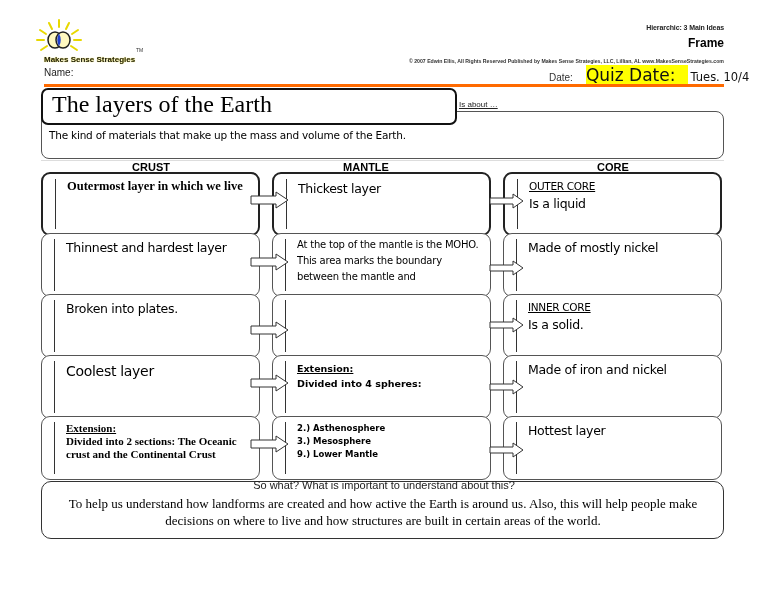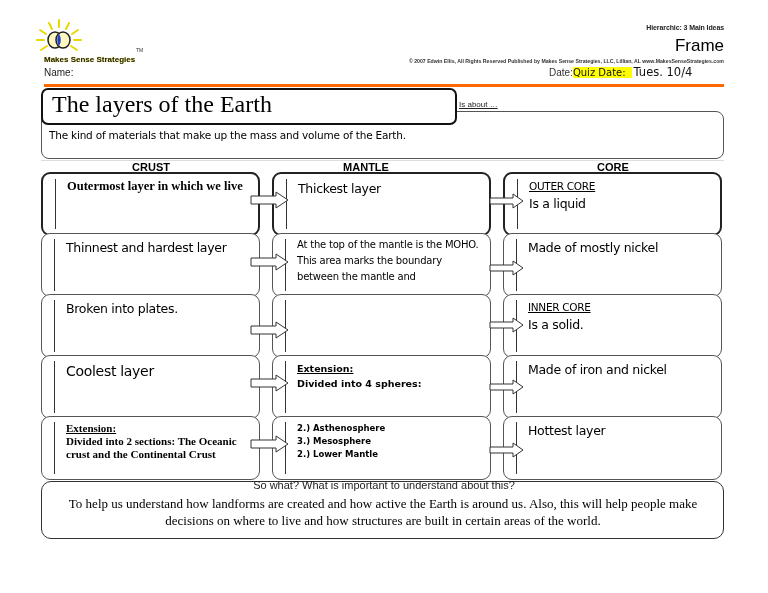--- a/index.html
+++ b/index.html
@@ -3,24 +3,24 @@
 <meta charset="utf-8">
 <style>
   html, body { margin:0; padding:0; background:#ffffff; }
   body { width:768px; height:593px; position:relative; overflow:hidden; font-family:"Liberation Sans", sans-serif; color:#000; }
   .abs { position:absolute; }
   .logo { left:34px; top:18px; width:50px; height:40px; }
   .brand { left:44px; top:55px; font-size:8px; font-weight:bold; color:#1a1a1a; text-shadow:0 0 1px #f0e000; }
   .tm { left:136px; top:47px; font-size:5px; color:#333; }
   .name-label { left:44px; top:67px; font-size:10px; color:#222; }
   .hier { right:44px; top:24px; font-size:7px; font-weight:bold; color:#222; letter-spacing:-0.1px; }
-  .frame-title { right:44px; top:36px; font-size:17px; font-weight:normal; font-family:"Liberation Sans", sans-serif;text-align:right; }
+  .frame-title { right:44px; top:36px; font-size:12px; font-weight:bold; font-family:"Liberation Sans", sans-serif;text-align:right; }
   .copyright { right:44px; top:58px; font-size:5.2px; font-weight:bold; color:#333; white-space:nowrap; }
   .date-line { left:549px; top:65px; font-size:10px; color:#333; white-space:nowrap; }
-  .date-line .hl { background:#ffff00; font-family:"DejaVu Sans", sans-serif; font-size:10px; color:#111; padding-right:6px; }
+  .date-line .hl { background:#ffff00; font-family:"DejaVu Sans", sans-serif; font-size:17px; color:#111; padding-right:13px;margin-left:13px; }
   .date-line .dv { font-family:"DejaVu Sans", sans-serif; font-size:11.5px; color:#111; margin-left:2px; }
   .orange-rule { left:44px; top:84px; width:680px; height:3px; background:#ff6a00; }
 
   .isabout-box { left:41px; top:111px; width:681px; height:46px; border:1px solid #555; border-radius:8px; }
   .title-box { left:41px; top:88px; width:412px; height:33px; border:2px solid #111; border-radius:7px; background:#fff; }
   .title-text { left:52px; top:91px; font-family:"Liberation Serif", serif; font-size:24px; white-space:nowrap; }
   .isabout-label { left:459px; top:100px; font-size:8px; color:#222; text-decoration:underline; }
   .isabout-text { left:49px; top:129px; font-family:"DejaVu Sans", sans-serif; font-size:10.5px; letter-spacing:-0.2px; white-space:nowrap; }
 
   .col-head { top:161px; font-size:11px; font-weight:bold; text-align:center; width:220px; }
@@ -129,21 +129,21 @@
   <div class="ctext" style="top:5px;">
     <div class="t-ext-b" style="text-decoration:underline;">Extension:</div>
     <div class="t-ext-b">Divided into 4 spheres:</div>
   </div>
 </div>
 <div class="cell" style="left:272px; top:416px;">
   <div class="vline"></div>
   <div class="ctext" style="top:5px;">
     <div class="t-tiny-b">2.) Asthenosphere</div>
     <div class="t-tiny-b">3.) Mesosphere</div>
-    <div class="t-tiny-b">2.) Lower Mantle</div>
+    <div class="t-tiny-b">9.) Lower Mantle</div>
   </div>
 </div>
 
 <div class="cell bold" style="left:503px; top:172px;">
   <div class="vline"></div>
   <div class="ctext" style="top:4px;">
     <div class="t-comic sub-ul">OUTER CORE</div>
     <div class="t-comic">Is a liquid</div>
   </div>
 </div>

